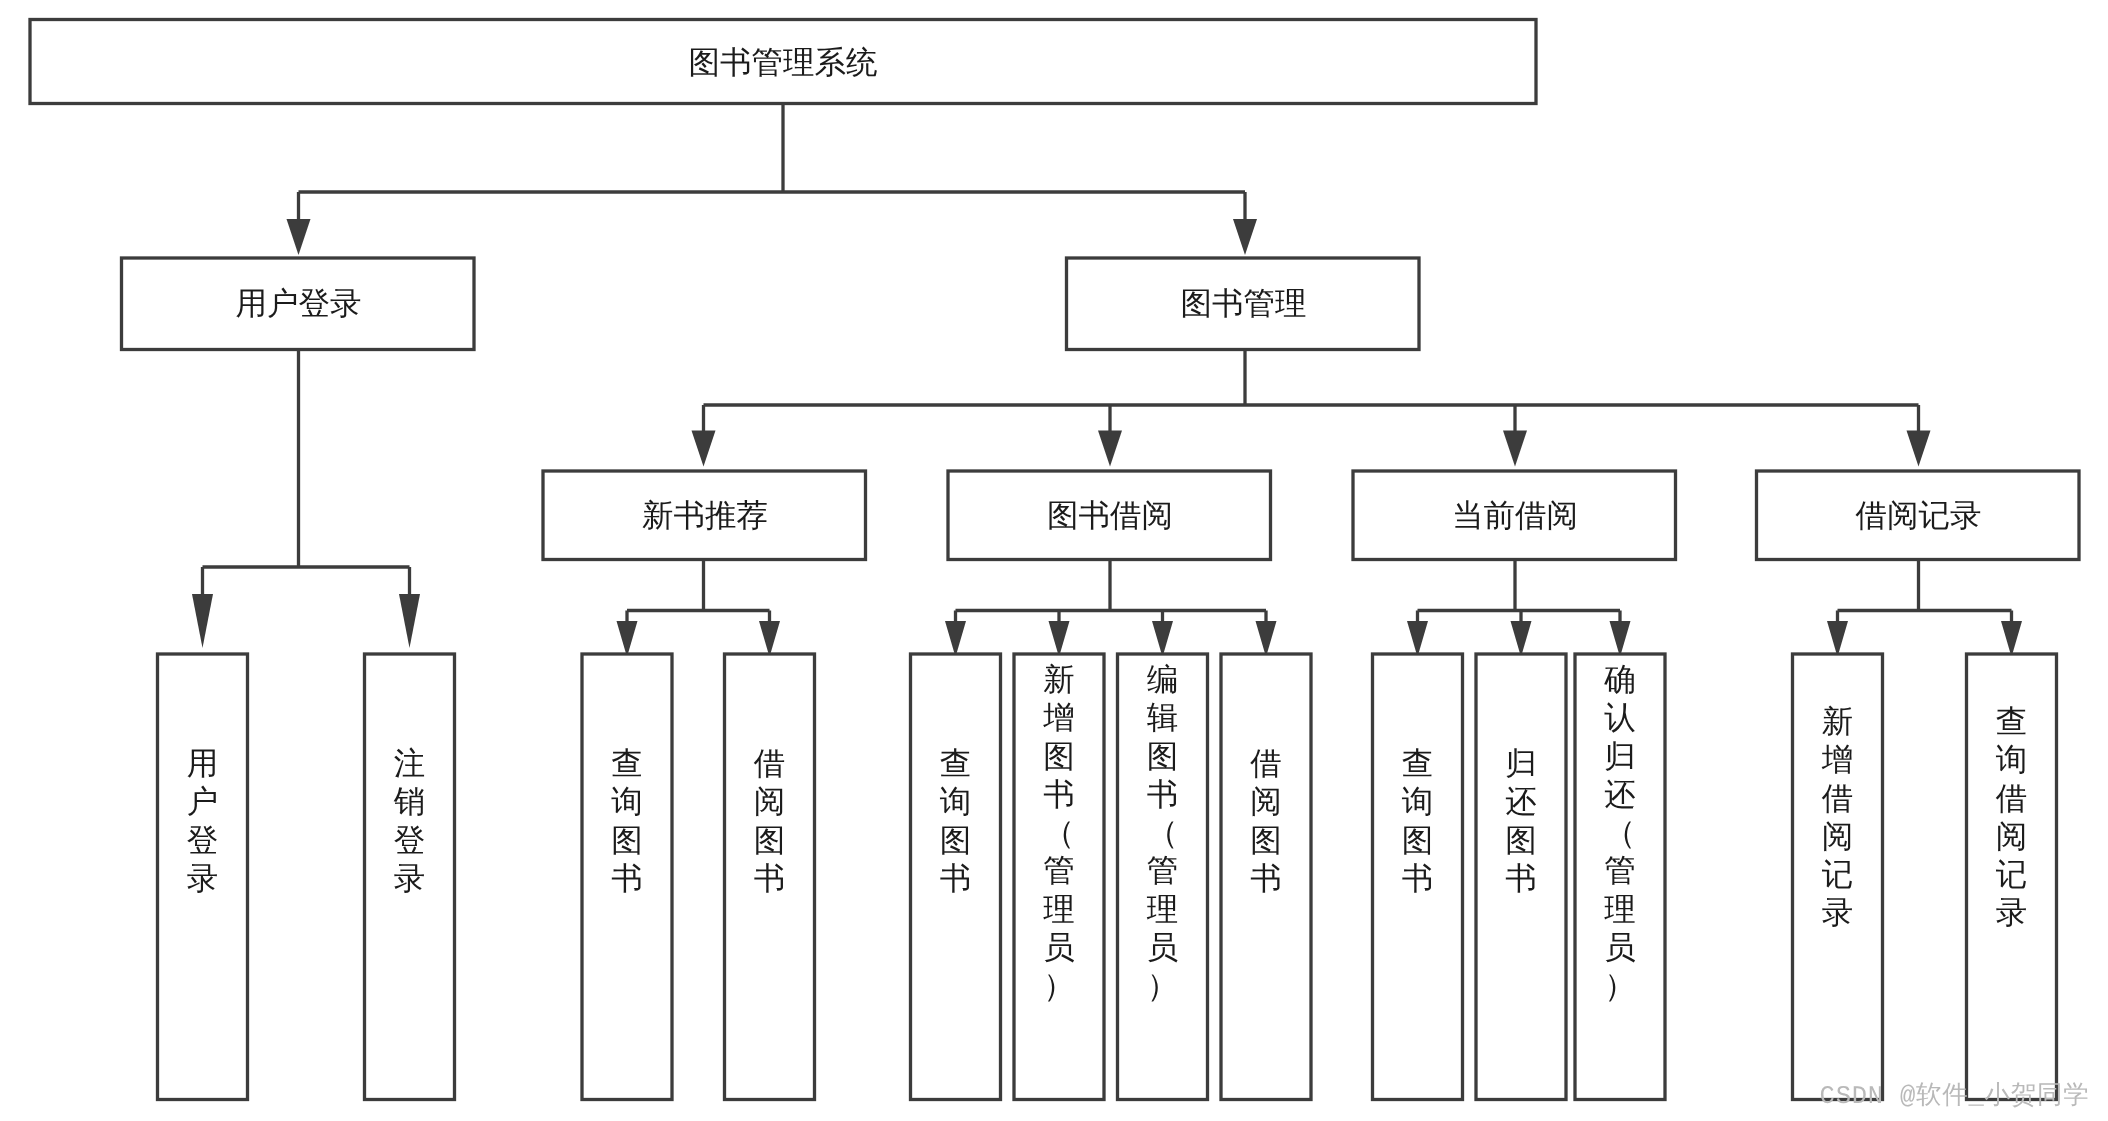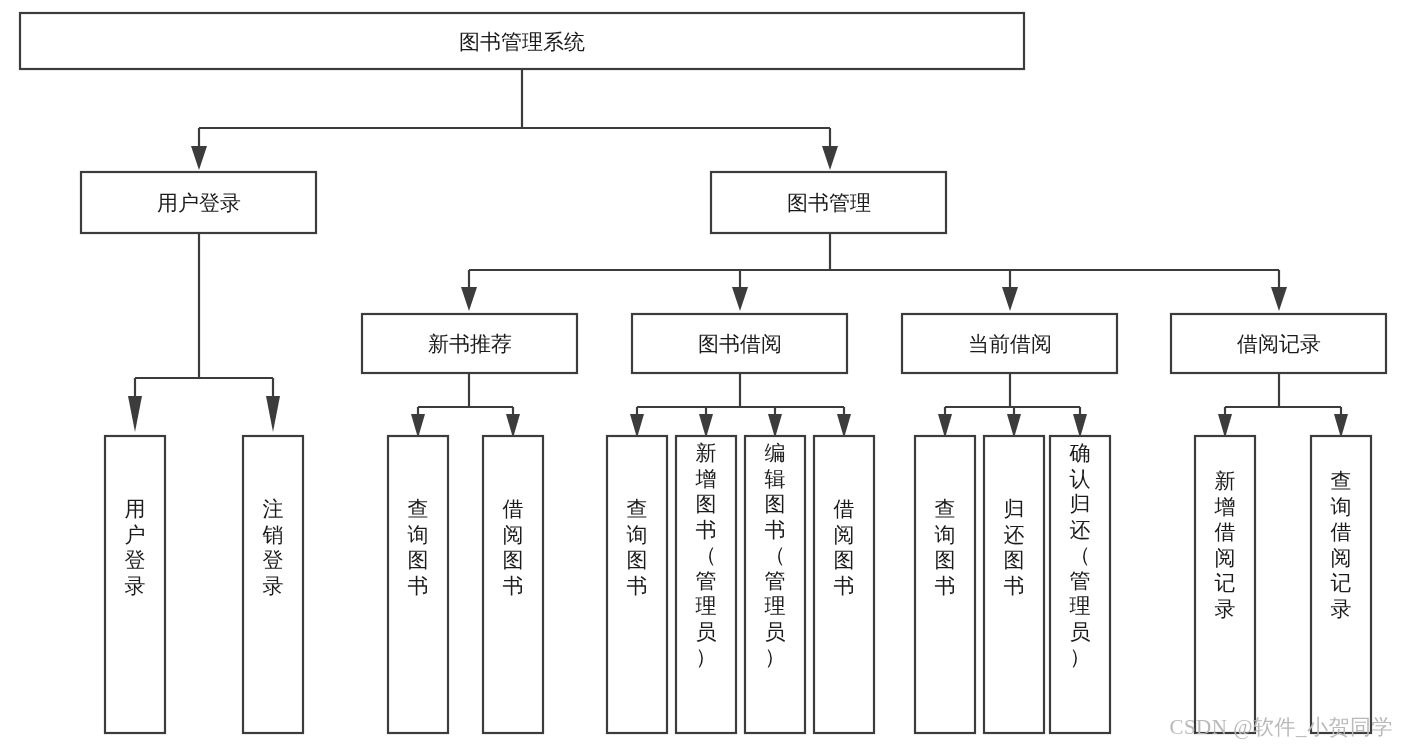--- a/index.html
+++ b/index.html
@@ -51,22 +51,22 @@
   .node-label-v {
     font-family: "Liberation Sans", "DejaVu Sans", sans-serif;
     font-size: 21px;
     fill: #1b1b1b;
     text-anchor: middle;
   }
   .watermark {
     position: absolute;
     right: 12px;
     bottom: 6px;
-    font-family: Liberation Serif, serif;
-    font-size: 21px;
+    font-family: Liberation Mono, monospace;
+    font-size: 17px;
     color: #b9b9b9;
     letter-spacing: 0.5px;
     white-space: nowrap;
     user-select: none;
   }
 </style>
 </head>
 <body>
 
 <div id="diagram-root">

